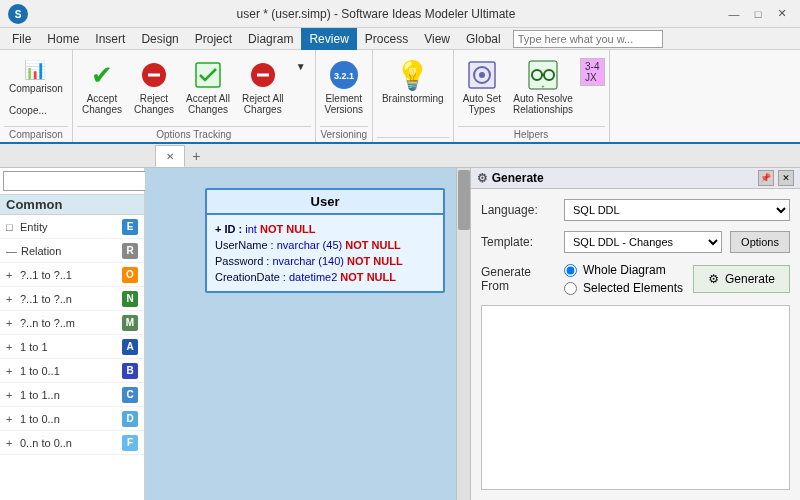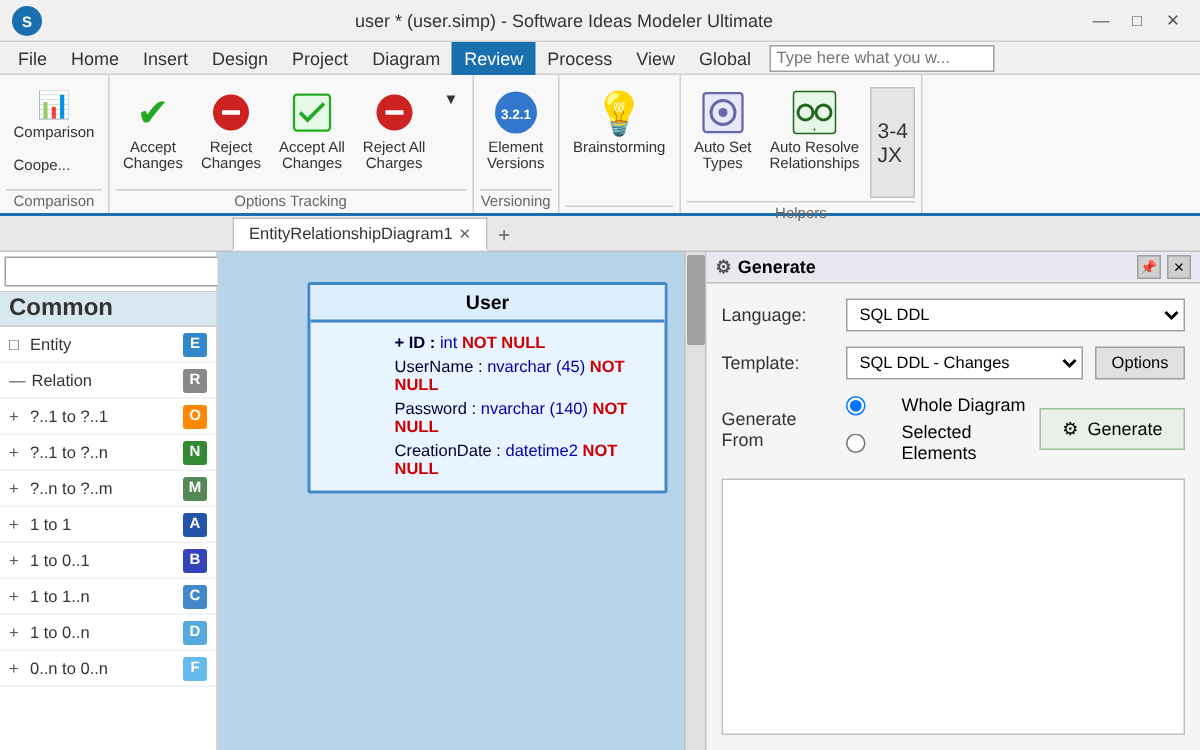--- a/index.html
+++ b/index.html
@@ -213,21 +213,21 @@
       padding: 2px 6px;
       font-size: 11px;
       font-weight: bold;
       color: #333;
       border-bottom: 1px solid #d0d0d0;
       text-align: center;
     }
     .sidebar-section-title {
       background: #d8e8f0;
       padding: 2px 6px;
-      font-size: 16px;
+      font-size: 13px;
       font-weight: bold;
       color: #333;
       border-bottom: 1px solid #d0d0d0;
     }
     .sidebar-items { flex: 1; overflow-y: auto; }
     .sidebar-item {
       display: flex;
       align-items: center;
       padding: 2px 6px;
       cursor: pointer;
@@ -288,21 +288,20 @@
       font-weight: bold;
       font-size: 13px;
     }
     .entity-body {
       padding: 6px 8px;
       font-size: 11px;
     }
     .entity-attr {
       padding: 2px 0;
       color: #333;
-      margin-left: 48px;
     }
     .entity-attr .pk { font-weight: bold; }
     .attr-name { color: #000033; }
     .attr-type { color: #0000aa; }
     .attr-notnull { color: #cc0000; font-weight: bold; }
 
     
     #right-panel {
       width: 330px;
       background: #f5f5f5;
@@ -363,21 +362,21 @@
       font-size: 11px;
     }
     .form-radio-group {
       display: flex;
       flex-direction: column;
       gap: 4px;
     }
     .form-radio {
       display: flex;
       align-items: center;
-      gap: 24px;
+      gap: 6px;
       font-size: 12px;
       cursor: pointer;
     }
     .generate-btn {
       display: flex;
       align-items: center;
       justify-content: center;
       gap: 6px;
       height: 28px;
       background: #e8f0e8;
@@ -528,31 +527,30 @@
             <rect x="1" y="1" width="28" height="28" rx="2" fill="#e8f8e8" stroke="#226622" stroke-width="1"></rect>
             <circle cx="9" cy="15" r="5" fill="none" stroke="#226622" stroke-width="2"></circle>
             <circle cx="21" cy="15" r="5" fill="none" stroke="#226622" stroke-width="2"></circle>
             <line x1="14" y1="15" x2="16" y2="15" stroke="#226622" stroke-width="2"></line>
             <text x="15" y="28" text-anchor="middle" fill="#226622" font-size="5">+</text>
           </svg>
         </div>
         <span>Auto Resolve<br>Relationships</span>
       </button>
       <div style="display:flex;flex-direction:column;justify-content:flex-start;padding-top:4px;">
-        <div style="font-size:14px;color:#333;padding:20px 4px;border:1px solid #c0c0c0;background:#e5e5e5;">3-4<br>JX</div>
+        <div style="font-size:10px;color:#333;padding:2px 4px;border:1px solid #c0c0c0;background:#f0abfc;">3-4<br>JX</div>
       </div>
     </div>
     <div class="ribbon-group-label">Helpers</div>
   </div>
 
 </div>
 
 <div id="tabs-area">
   <div class="doc-tab active">
-    <span>EntityRelationshipDiagram1</span>
     <span class="close-tab">✕</span>
   </div>
   <div class="add-tab">+</div>
 </div>
 
 <div id="main-content">
 
   <div id="left-sidebar">
     <div id="sidebar-search">
       <input type="text" style="flex: 1 1 0%; height: 20px; border: 1px solid rgb(160, 160, 160); font-size: 11px;">

